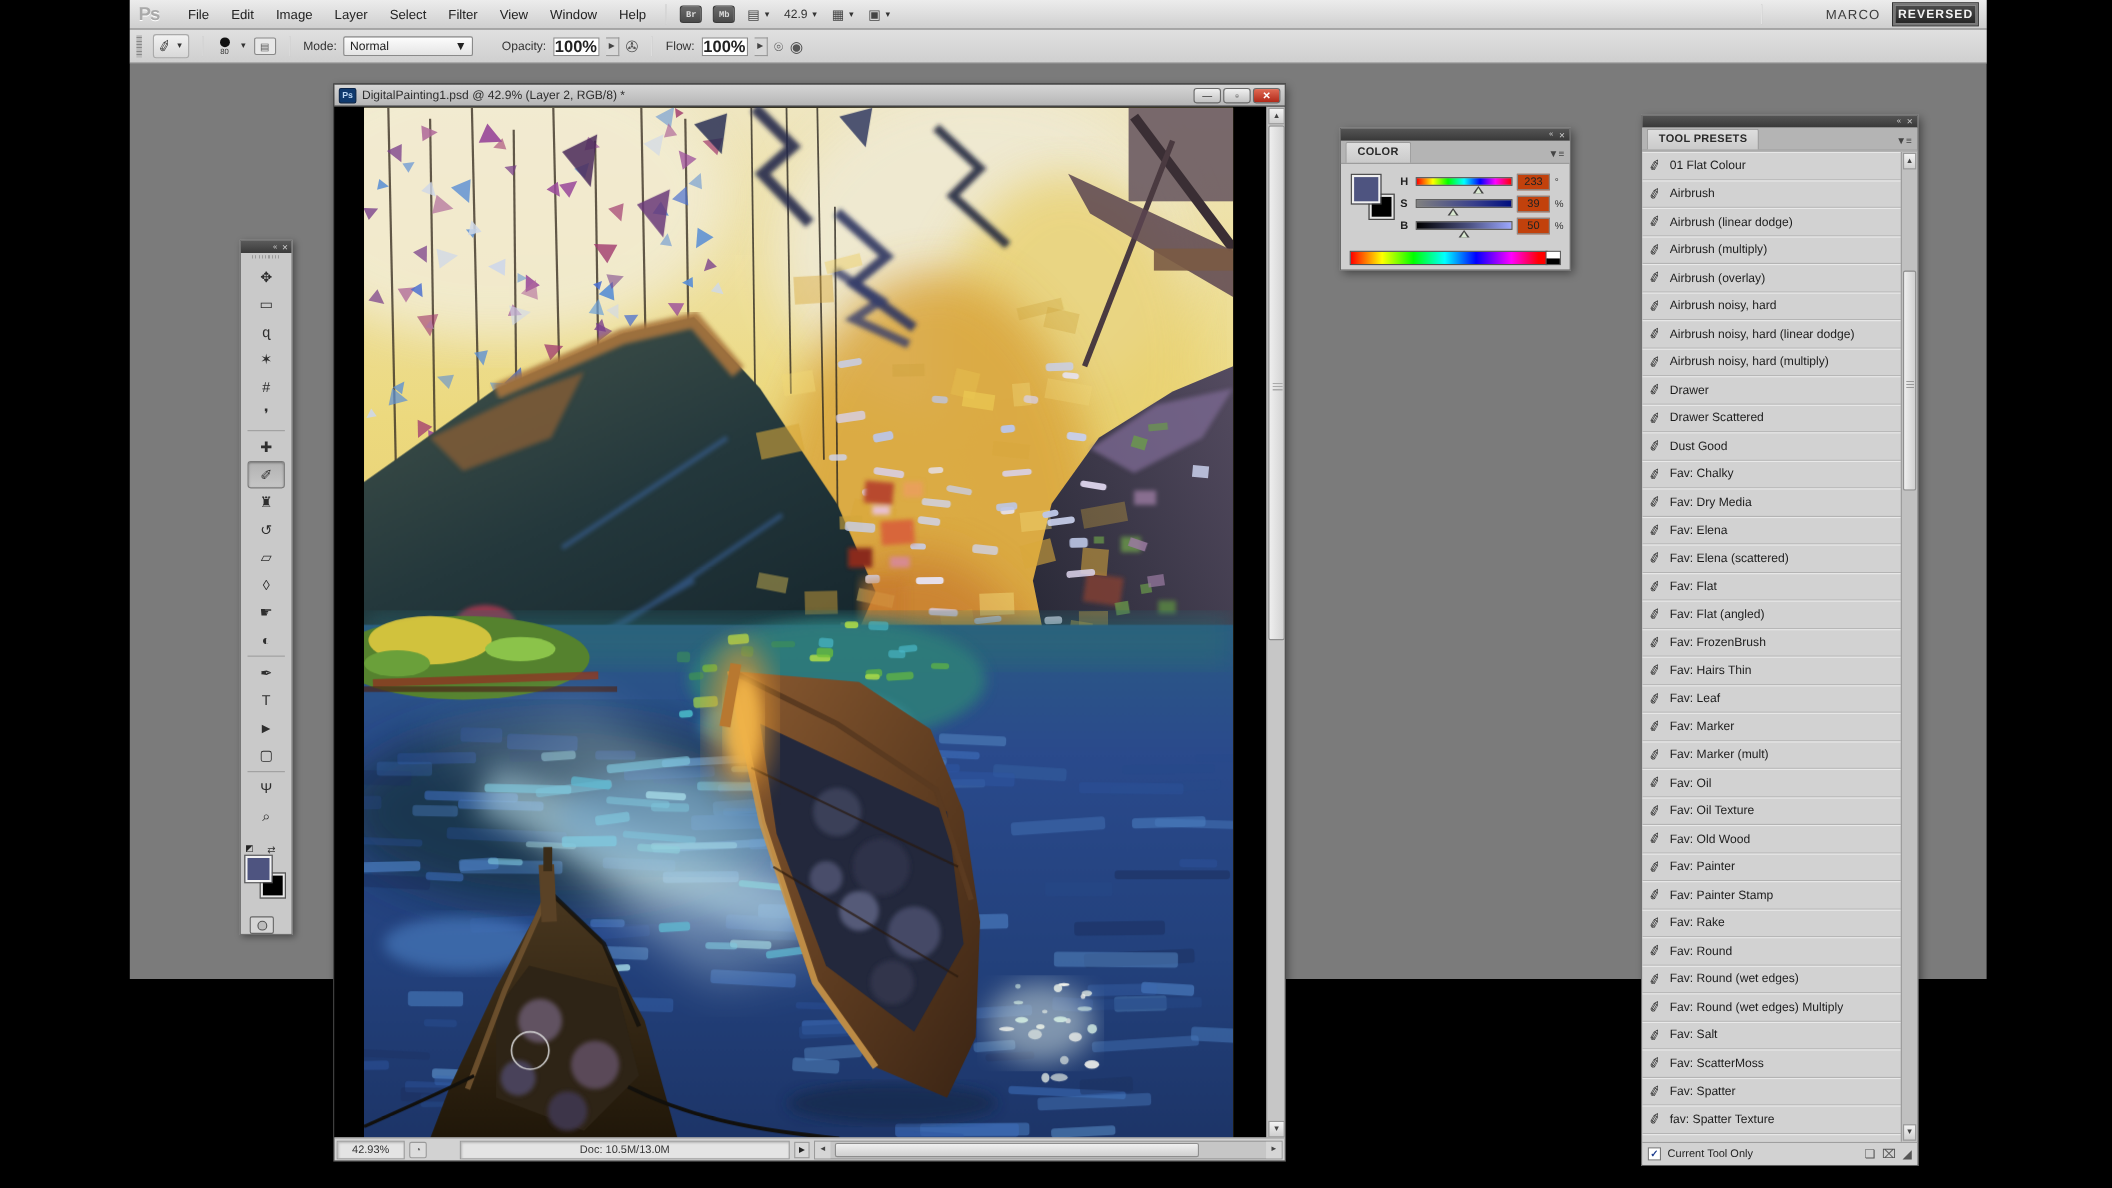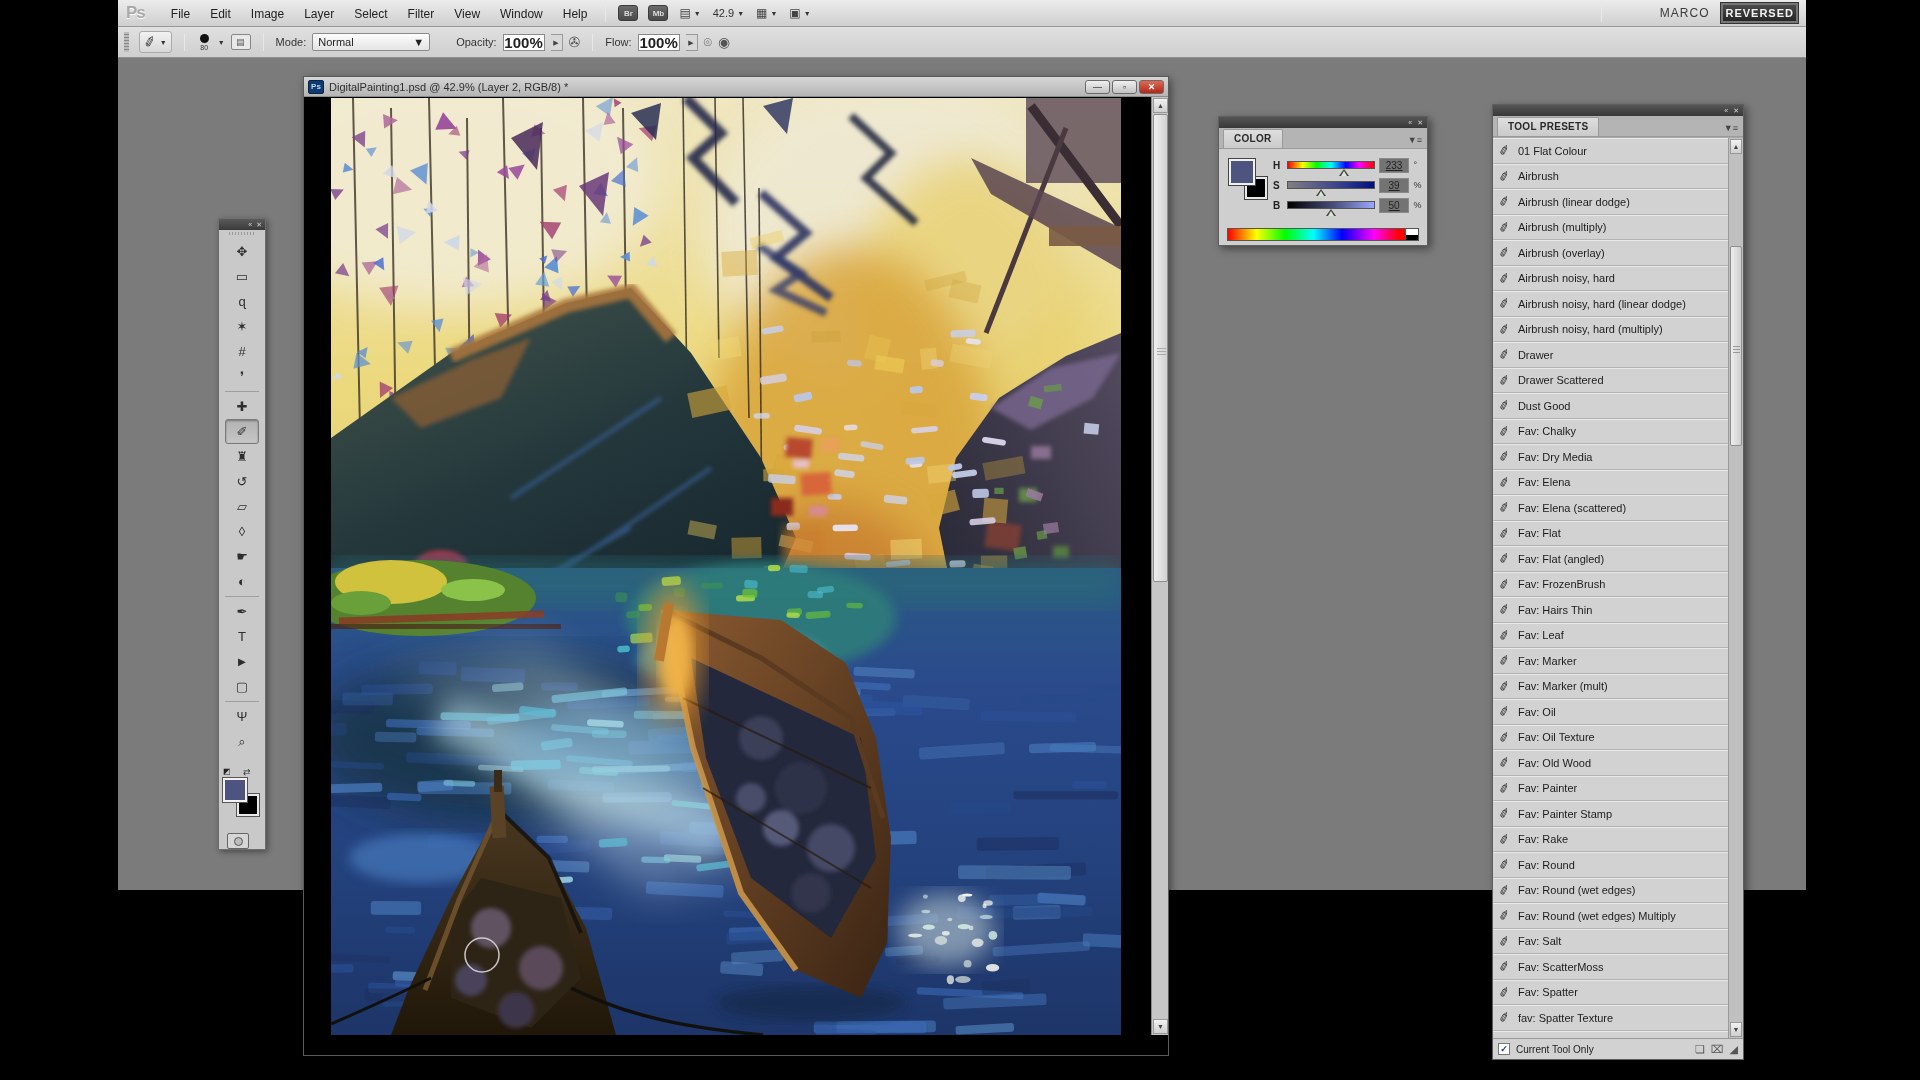--- a/index.html
+++ b/index.html
@@ -8,21 +8,21 @@
   .app { position:absolute; left:118px; top:0; width:1688px; height:890px; background:#7b7b7b; }
 
   
   .menubar { position:relative; height:27px; background:linear-gradient(#ececec,#cfcfcf);
     border-bottom:1px solid #9a9a9a; display:flex; align-items:center; padding:0 8px; gap:2px; }
   .ps-logo { font-weight:bold; font-size:17px; color:#a9a9a9; letter-spacing:-1px; margin-right:14px; text-shadow:0 1px 0 #fff; }
   .menu-item { font-size:12px; color:#222; padding:4px 10px; cursor:default; }
   .vdiv { width:1px; height:18px; background:#aaa; border-right:1px solid #e8e8e8; margin:0 6px; }
   .appbtn { width:20px; height:16px; border-radius:3px; background:linear-gradient(#6a6a6a,#4a4a4a);
     color:#ddd; font-size:8px; font-weight:bold; display:flex; align-items:center; justify-content:center;
-    border:1px solid #3a3a3a; margin:0 4px; }
+    border:1px solid #3a3a3a; margin:0 4px;font-family:Liberation Mono, monospace; }
   .iconbtn { display:flex; align-items:center; gap:3px; color:#444; font-size:12px; padding:2px 5px; }
   .iconbtn .caret { font-size:7px; color:#333; }
   .zoom-box { font-size:11px; color:#333; }
   .mb-right { margin-left:auto; display:flex; align-items:center; gap:12px; }
   .user-name { font-size:12px; font-weight:normal; color:#3c3c3c; letter-spacing:1px;margin-left:40px; }
   .reversed-btn { background:linear-gradient(#4a4a4a,#262626); border:2px solid #777; outline:1px solid #333;
     color:#f2f2f2; font-size:11px; font-weight:bold; letter-spacing:1px; padding:2px 2px; }
 
   
   .optionsbar { position:relative; height:31px; background:linear-gradient(#e0e0e0,#cfcfcf);
@@ -129,22 +129,22 @@
   .cp-row { display:flex; align-items:center; height:20px; gap:4px; }
   .cp-label { width:10px; font-size:10px; font-weight:bold; color:#222; }
   .cp-track { position:relative; width:92px; height:8px; border:1px solid #555; }
   .cp-track.h { background:linear-gradient(90deg,#f00,#ff0 17%,#0f0 33%,#0ff 50%,#00f 67%,#f0f 83%,#f00); }
   .cp-track.s { background:linear-gradient(90deg,#808080,#39408c 60%,#000f80); }
   .cp-track.b { background:linear-gradient(90deg,#000,#4a5080 55%,#9ca7ff); }
   .cp-handle { position:absolute; top:7px; width:0; height:0; border-left:5px solid transparent;
     border-right:5px solid transparent; border-bottom:7px solid #444; transform:translateX(-5px); }
   .cp-handle::after { content:""; position:absolute; left:-3px; top:2px; width:0; height:0;
     border-left:3px solid transparent; border-right:3px solid transparent; border-bottom:5px solid #d8e8d0; }
-  .cp-val { width:32px; height:15px; background:#737373; border:1px solid #8a8a8a; font-size:10px; color:#222;
-    text-align:center; line-height:14px;text-decoration:underline; }
+  .cp-val { width:32px; height:15px; background:#c2410c; border:1px solid #8a8a8a; font-size:10px; color:#222;
+    text-align:center; line-height:14px; }
   .cp-unit { font-size:9px; color:#333; width:10px; }
   .cp-spectrum { position:absolute; left:8px; bottom:5px; width:180px; height:13px; border:1px solid #555;
     background:linear-gradient(90deg,#f00,#ff0 16%,#0f0 32%,#0ff 48%,#00f 64%,#f0f 82%,#f00 96%); }
   .cp-wb { position:absolute; right:8px; bottom:5px; width:14px; height:13px; border:1px solid #555; }
   .cp-wb i { display:block; width:100%; height:50%; background:#fff; }
   .cp-wb b { display:block; width:100%; height:50%; background:#000; }
 
   
   .presets { left:1374px; top:104px; width:252px; height:956px; display:flex; flex-direction:column; }
   .preset-list { position:relative; flex:1; background:#c2c2c2; overflow:hidden; border-top:1px solid #aaa; }
@@ -840,20 +840,31 @@
         </svg>
       </div>
       <div class="vscroll">
         <span class="vs-arrow" style="top:1px">▲</span>
         <span class="vs-thumb">
             <span class="vs-grip"></span>
           </span>
         <span class="vs-arrow" style="bottom:1px">▼</span>
       </div>
     </div>
+    <div class="statusbar">
+      <span class="st-field st-zoom">42.93%</span>
+      <span class="st-icon">◔</span>
+      <span class="st-field st-doc">Doc: 10.5M/13.0M</span>
+      <span class="st-play">▶</span>
+      <span class="hscroll">
+        <span class="hs-arrow" style="left:0">◄</span>
+        <span class="hs-thumb"></span>
+        <span class="hs-arrow" style="right:0">►</span>
+      </span>
+    </div>
   </div>
 
   <div class="toolpal">
     <div class="pal-drag">
       <span>«</span>
         <span>✕</span>
     </div>
     <div class="pal-dots">
         <i></i>
       </div>

